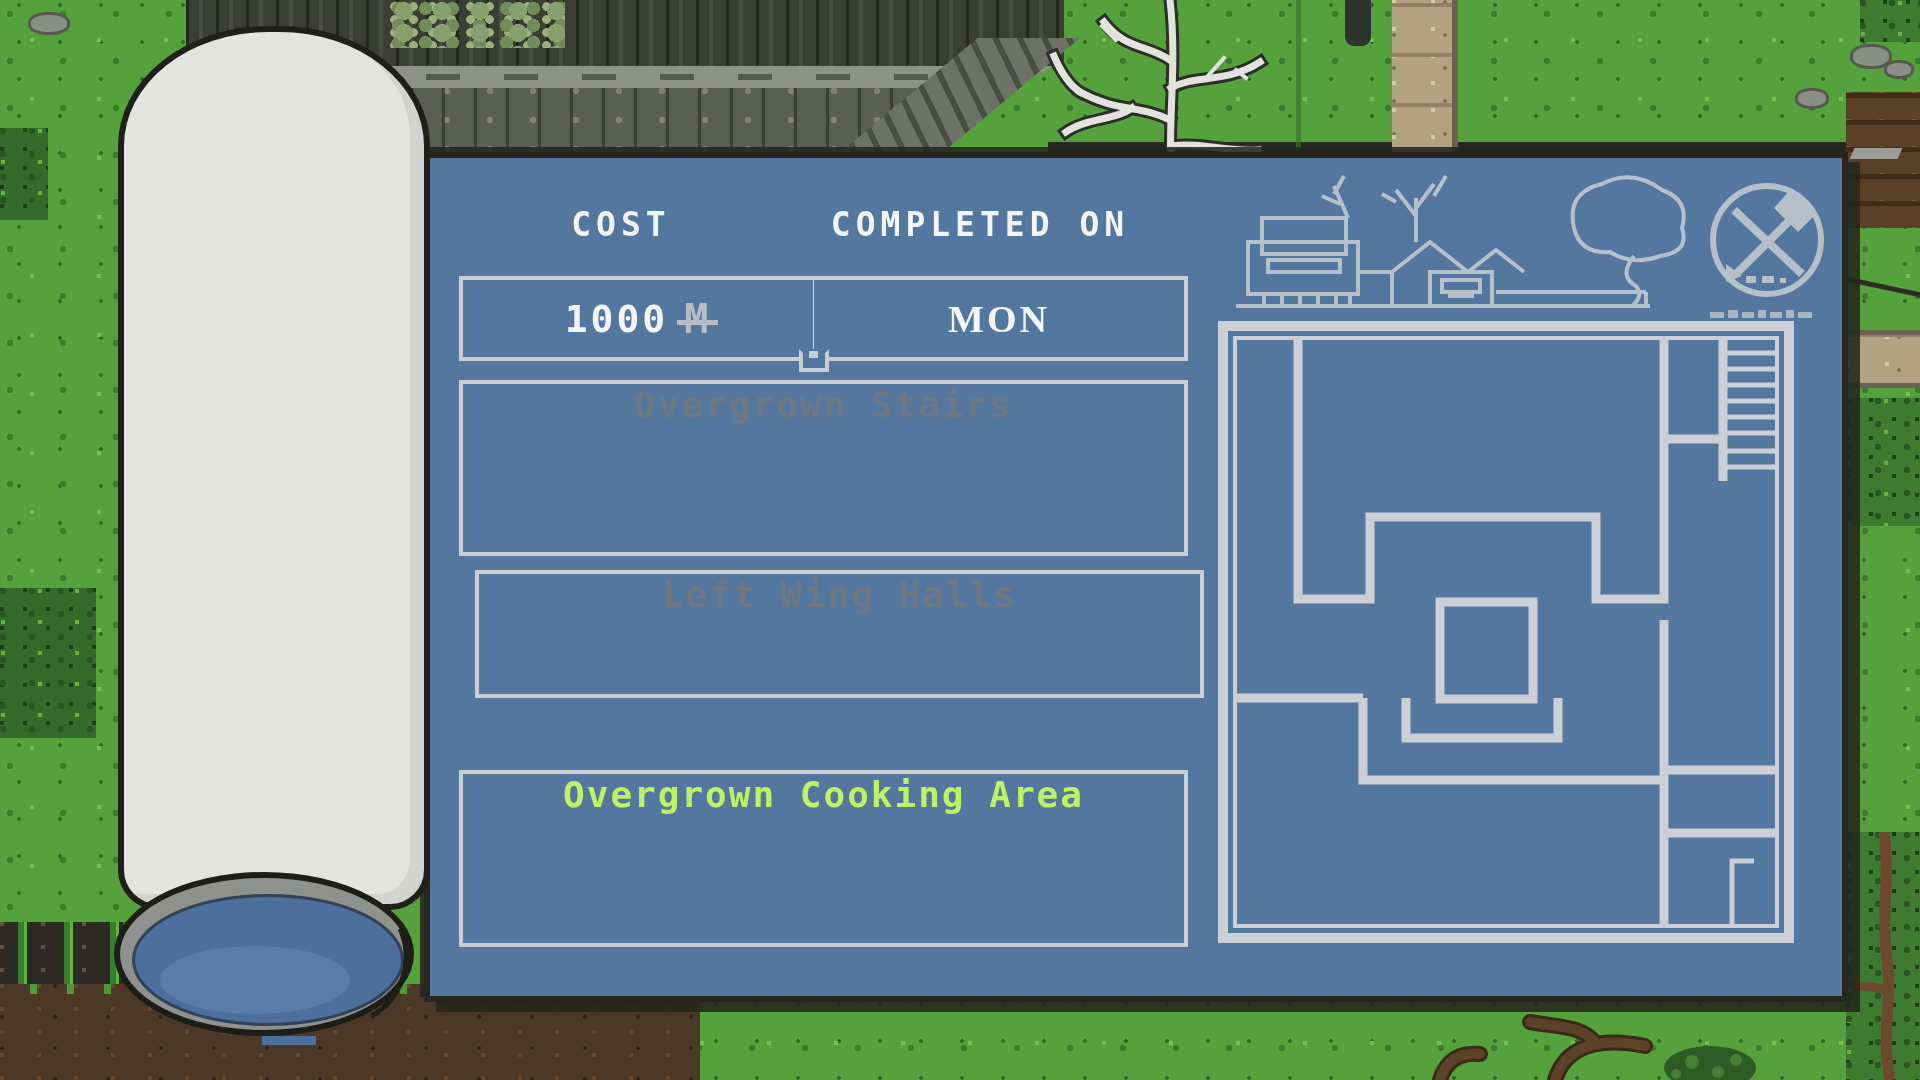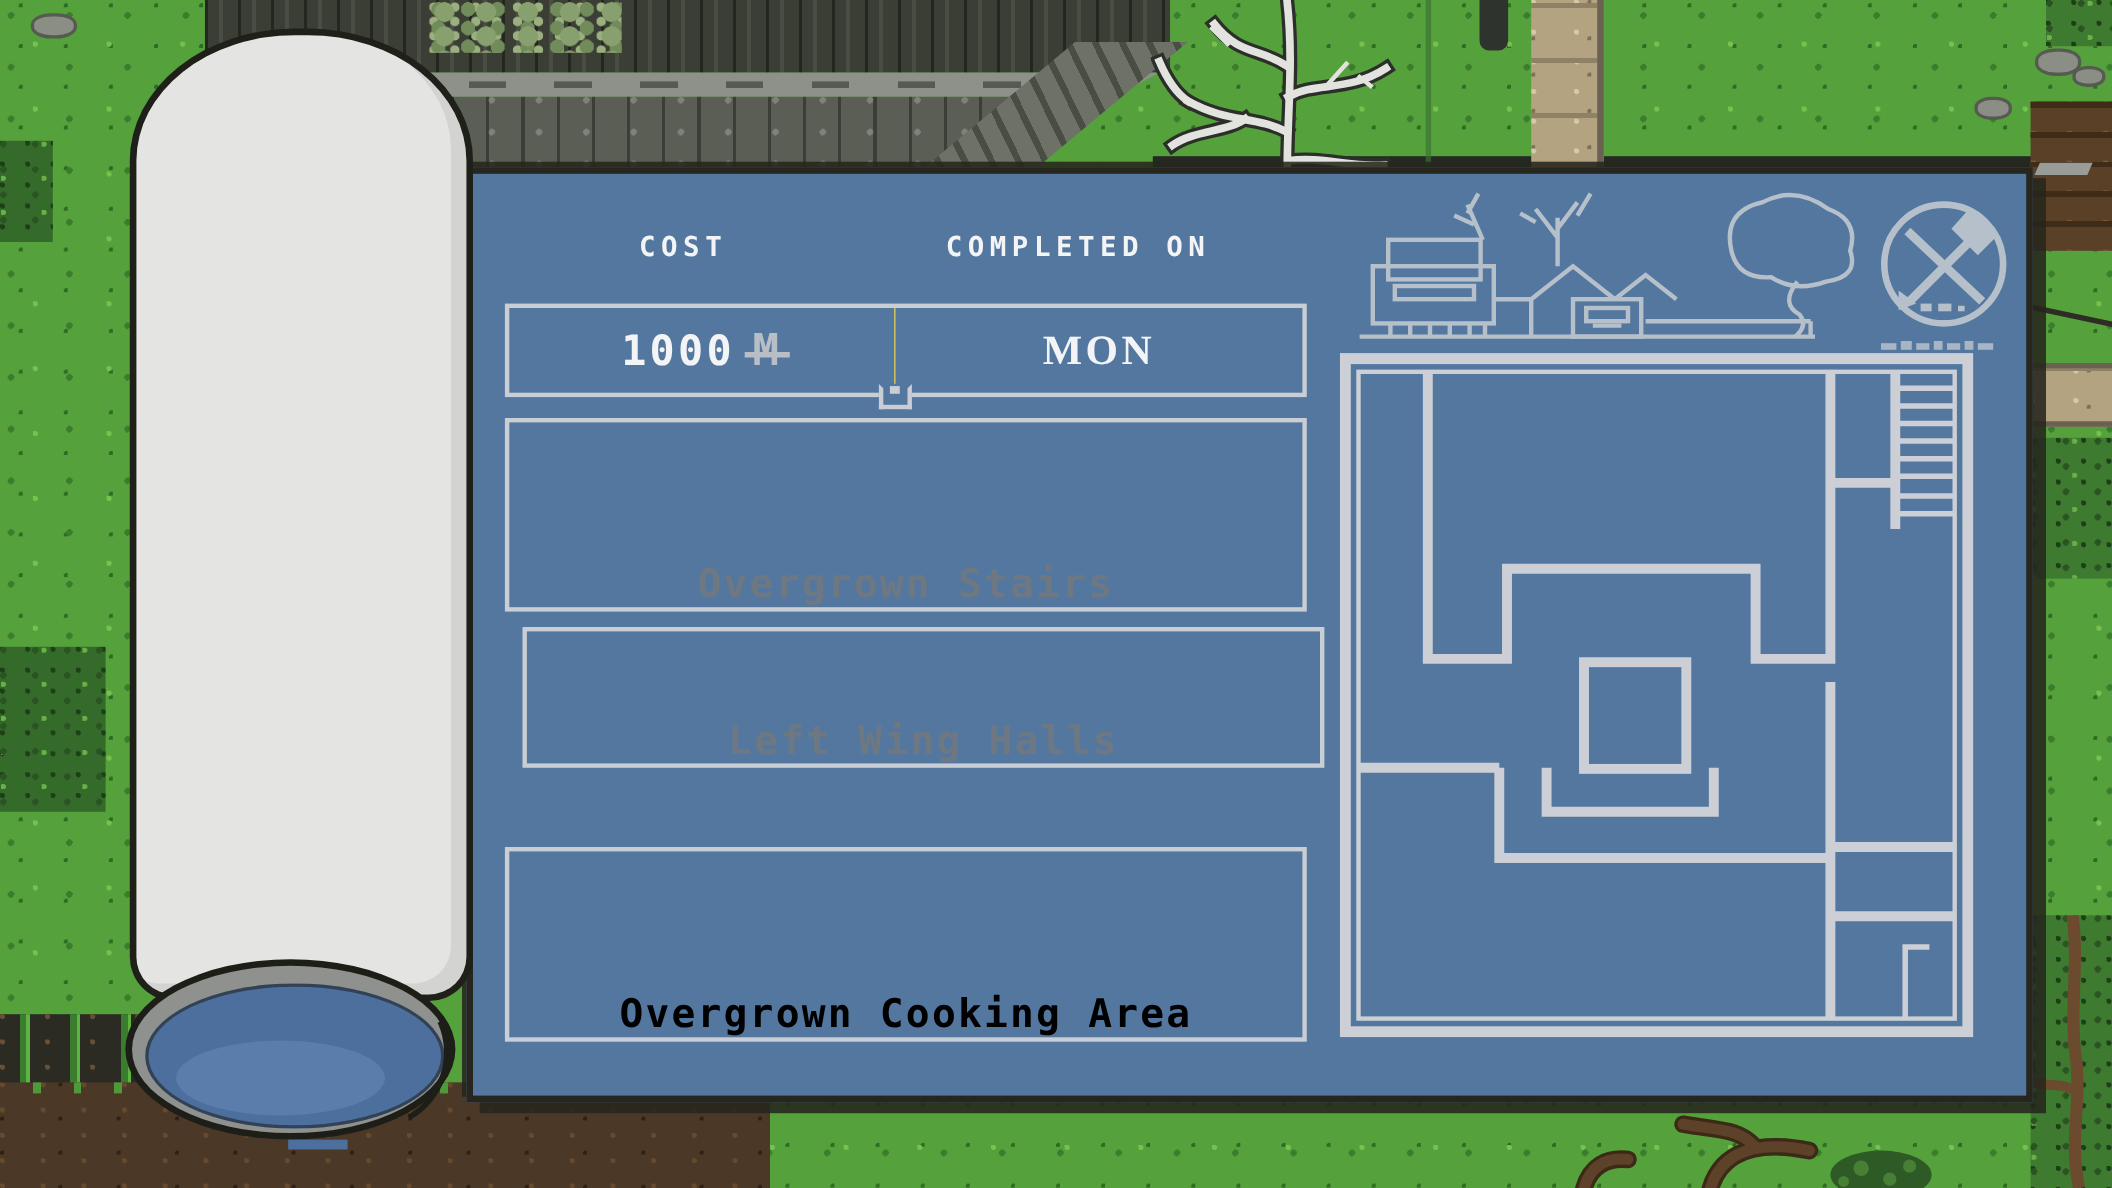--- a/index.html
+++ b/index.html
@@ -78,43 +78,43 @@
        box-shadow:inset 0 0 0 3px rgba(30,30,24,.55);}
   .roll-sheen{left:40px;top:68px;width:190px;height:68px;background:#5b7dab;border-radius:50%;}
   .roll-curl{left:168px;top:16px;width:110px;height:122px;border:5px solid #1e1e18;
        border-color:transparent #1e1e18 transparent transparent;border-radius:50%;transform:rotate(18deg);}
   .roll-tab{left:262px;top:1036px;width:54px;height:9px;background:#4d6f9e;}
 
   
   .panel{left:424px;top:152px;width:1412px;height:838px;background:#54779f;
        border:6px solid #26251e;
        box-shadow:12px 10px 0 rgba(38,37,28,.88),-4px -5px 0 rgba(38,37,28,.88);}
-  .hdr{top:48px;height:38px;line-height:38px;font-size:25px;font-weight:bold;
+  .hdr{top:48px;height:38px;line-height:38px;font-size:33px;font-weight:bold;
        color:#f2f4f6;letter-spacing:5px;text-align:center;}
   .hdr-cost{left:86px;width:210px;}
   .hdr-completed{left:380px;width:340px;}
   .cost-table{left:29px;top:118px;width:729px;height:85px;border:4px solid #c9ced5;
        box-sizing:border-box;display:flex;}
   .cell{display:flex;align-items:center;justify-content:center;
        font-size:38px;font-weight:bold;color:#f2f4f6;letter-spacing:3px;}
   .cell-cost{width:351px;border-right:1px solid #fde047;box-sizing:border-box;}
   .cell-day{flex:1;font-family:Liberation Serif, serif;}
   .currency{position:relative;color:#b9bec6;margin-left:16px;font-size:40px;}
   .currency::after{content:'';position:absolute;left:-7px;right:-7px;top:54%;height:5px;background:#b9bec6;}
   .table-notch{left:336px;bottom:-15px;width:30px;height:23px;background:#54779f;
        border:4px solid #c9ced5;border-top-color:#54779f;box-sizing:border-box;}
   .table-notch::after{content:'';position:absolute;left:6px;top:-2px;width:9px;height:7px;background:#c9ced5;}
   .proj-btn{left:29px;width:729px;border:4px solid #c9ced5;box-sizing:border-box;
-       display:flex;align-items:flex-end;justify-content:center;
+       display:flex;align-items:flex-start;justify-content:center;
        font-size:36px;font-weight:bold;letter-spacing:2px;}
   .btn-1{top:222px;height:176px;}
   .btn-2{top:412px;height:128px;margin-left:16px;}
   .btn-3{top:612px;height:177px;}
   .locked{color:#6e7883;}
-  .available{color:#000000;}
+  .available{color:#bef264;}
 </style>
 </head>
 <body>
 
 <div id="stage">
 
   <div class="abs roof">
     <div class="abs roof-top"></div>
     <div class="abs roof-ridge"></div>
     <div class="abs roof-low"></div>

